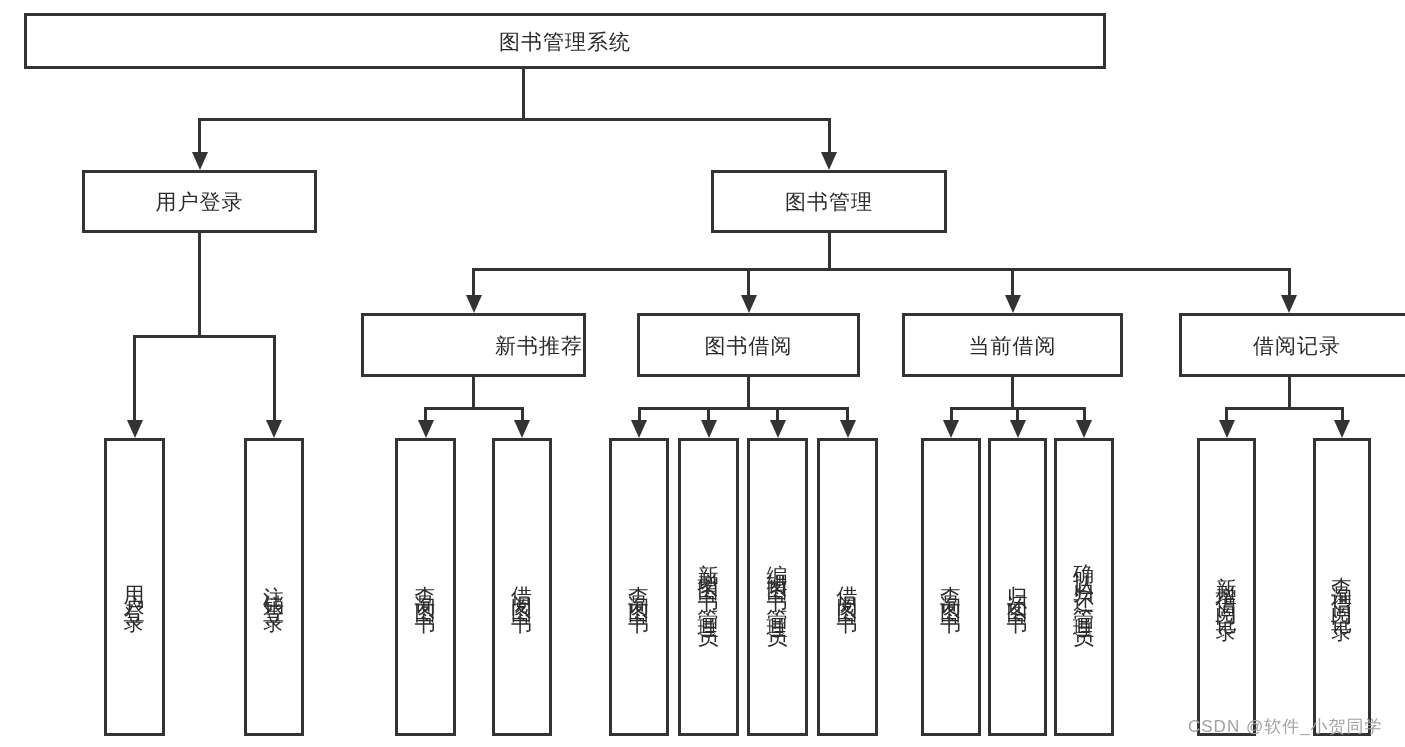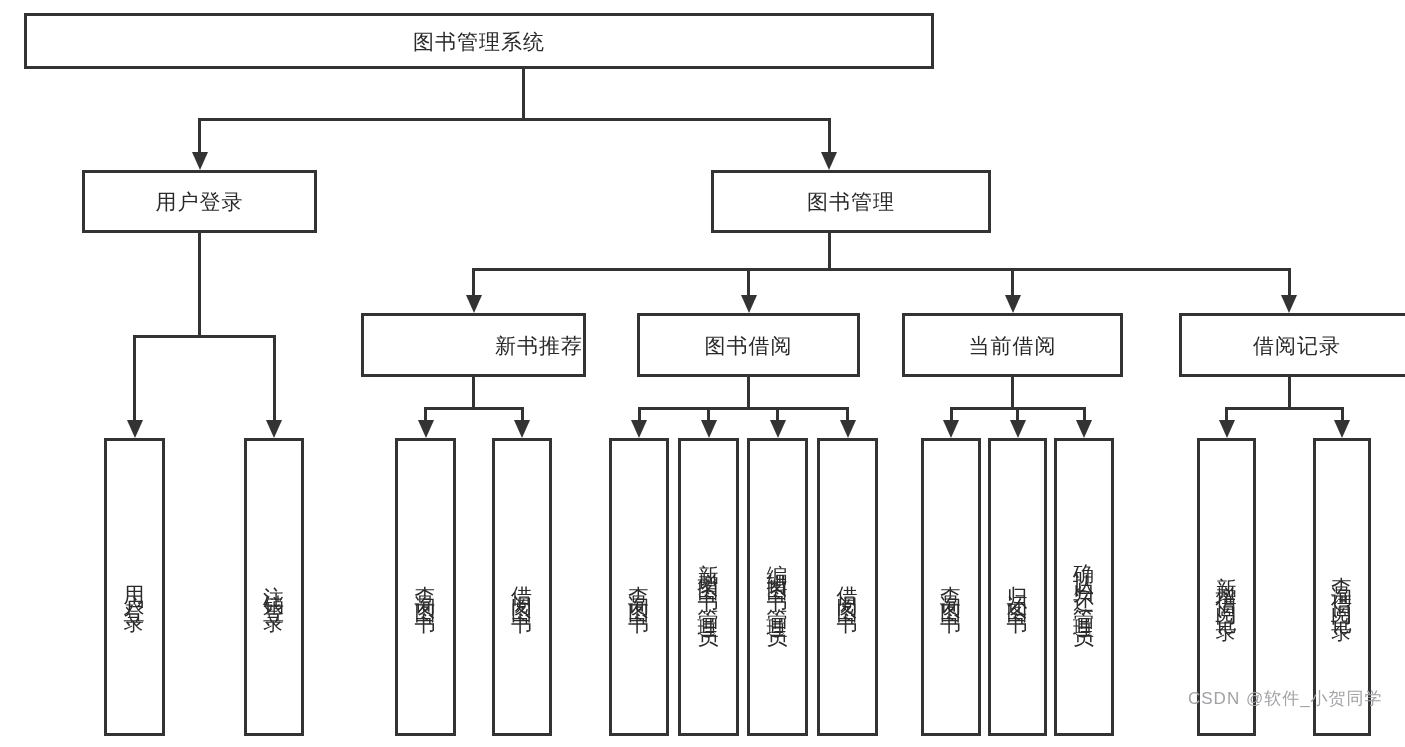--- a/index.html
+++ b/index.html
@@ -43,40 +43,40 @@
   }
   .arrow{
     position:absolute;
     width:0;height:0;
     border-left:8px solid transparent;
     border-right:8px solid transparent;
     border-top:18px solid var(--line);
   }
   .watermark{
     position:absolute;
-    left:1188px;top:687px;
+    left:1188px;top:715px;
     font-size:17px;
     color:var(--watermark);
     letter-spacing:1px;
     white-space:nowrap;
     z-index:5;
   }
 </style>
 </head>
 <body>
 
 <div id="canvas" class="canvas">
   <div class="watermark">CSDN @软件_小贺同学</div>
-<div class="node" style="left: 24px; top: 13px; width: 910px; height: 56px;">
+<div class="node" style="left: 24px; top: 13px; width: 1082px; height: 56px;">
       <span class="label">图书管理系统</span>
     </div>
     <div class="node" style="left: 82px; top: 170px; width: 235px; height: 63px;">
       <span class="label">用户登录</span>
     </div>
-    <div class="node" style="left: 711px; top: 170px; width: 280px; height: 63px;">
+    <div class="node" style="left: 711px; top: 170px; width: 236px; height: 63px;">
       <span class="label">图书管理</span>
     </div>
     <div class="node" style="left: 361px; top: 313px; width: 225px; height: 64px; justify-content: flex-end;">
       <span class="label">新书推荐</span>
     </div>
     <div class="node" style="left: 902px; top: 313px; width: 221px; height: 64px;">
       <span class="label">当前借阅</span>
     </div>
     <div class="node" style="left: 637px; top: 313px; width: 223px; height: 64px;">
       <span class="label">图书借阅</span>

